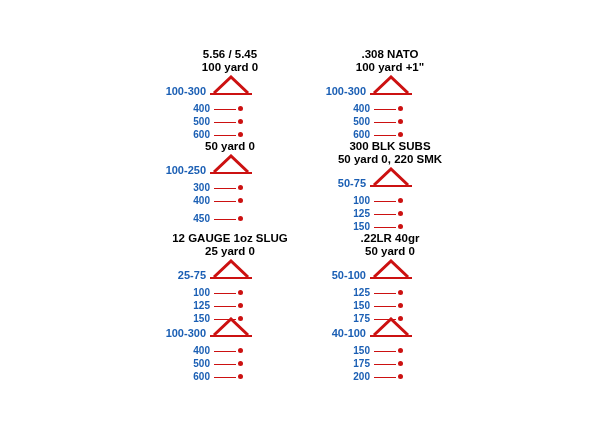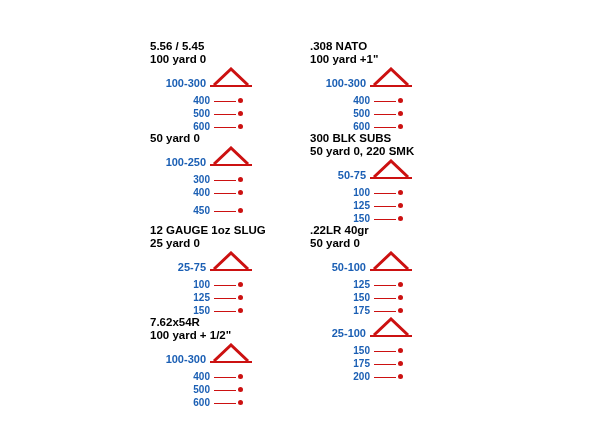--- a/index.html
+++ b/index.html
@@ -38,24 +38,25 @@
   .row {
     display: flex;
     width: 320px;
   }
   .cell {
     width: 160px;
     position: relative;
     height: 92px;
   }
   .hdr {
+    text-align: center;
     font-size: 11.5px;
     font-weight: bold;
     line-height: 13px;
-    margin-top: 0;
+    margin-top: 8px;
   }
   .hdr .l2 {
     display: block;
   }
   
   .reticle {
     position: relative;
     margin-top: 9px;
     height: 58px;
   }
@@ -314,24 +315,20 @@
             <span class="tlabel">175</span>
             <span class="tline"></span>
             <span class="tdot"></span>
           </div>
         </div>
       </div>
     </div>
 
     <div class="row">
       <div class="cell">
-        <div class="hdr">
-          <span>7.62x54R</span>
-          <span class="l2">100 yard + 1/2"</span>
-        </div>
         <div class="reticle">
           <div class="mainlabel">100-300</div>
           <div class="mainline"></div>
           <div class="chev">
             <svg width="38" height="19" viewBox="0 0 38 19">
                 <polyline points="2,18 19,2 36,18" fill="none" stroke="#cc1111" stroke-width="3"></polyline>
               </svg>
           </div>
           <div class="tick" style="top:20px;left:0;width:120px;">
             <span class="tlabel">400</span>
@@ -346,21 +343,21 @@
           <div class="tick" style="top:46px;left:0;width:120px;">
             <span class="tlabel">600</span>
             <span class="tline"></span>
             <span class="tdot"></span>
           </div>
         </div>
       </div>
 
       <div class="cell">
         <div class="reticle">
-          <div class="mainlabel">25-100</div>
+          <div class="mainlabel">40-100</div>
           <div class="mainline"></div>
           <div class="chev">
             <svg width="38" height="19" viewBox="0 0 38 19">
                 <polyline points="2,18 19,2 36,18" fill="none" stroke="#cc1111" stroke-width="3"></polyline>
               </svg>
           </div>
           <div class="tick" style="top:20px;left:0;width:120px;">
             <span class="tlabel">150</span>
             <span class="tline"></span>
             <span class="tdot"></span>

